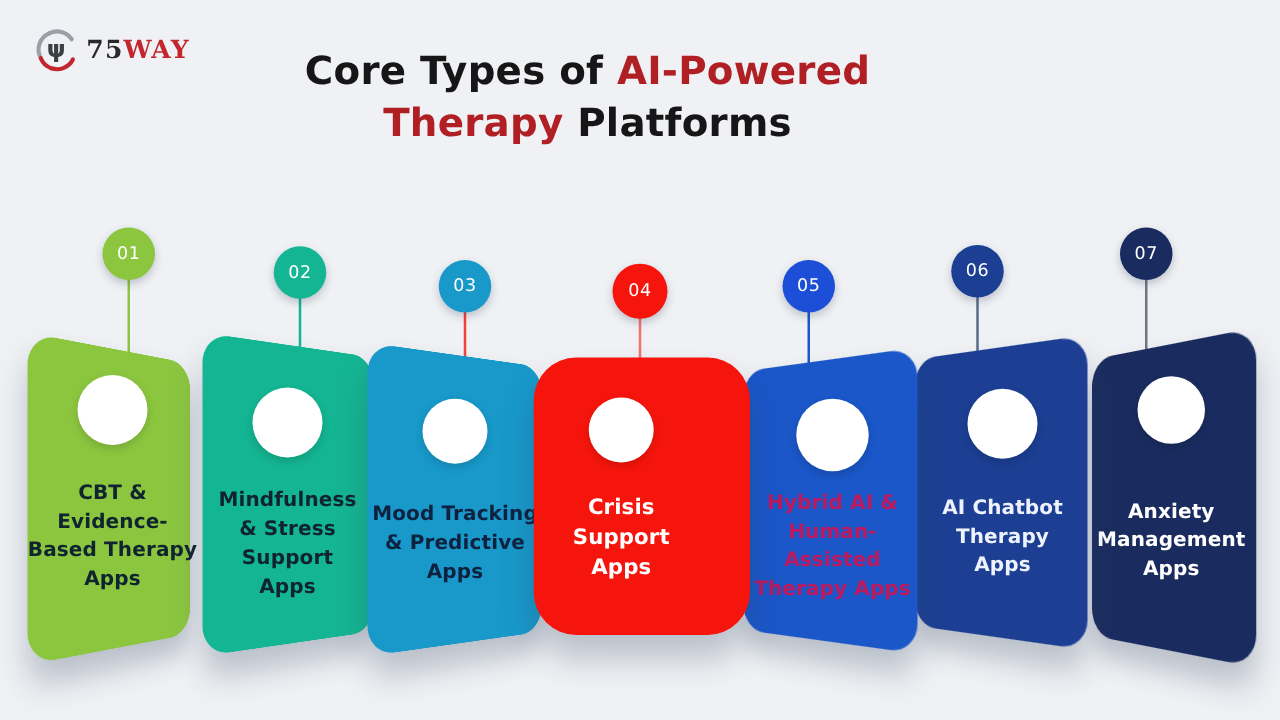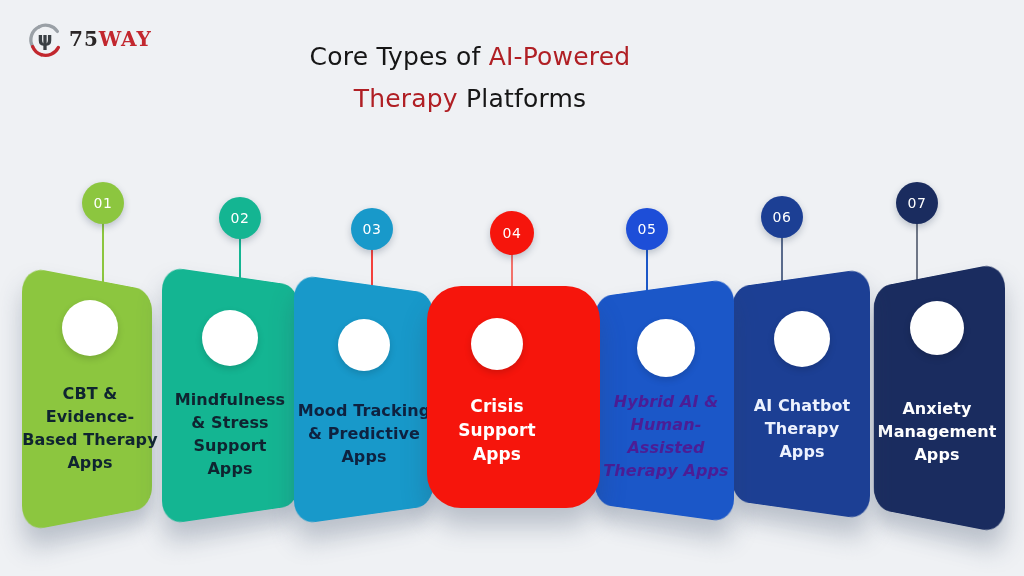--- a/index.html
+++ b/index.html
@@ -15,21 +15,21 @@
   
   .logo{position:absolute;left:26px;top:20px;display:flex;align-items:center;gap:5px;}
   .logo svg{display:block;}
   .logo-text{font-family:"DejaVu Serif","Liberation Serif",serif;font-weight:bold;font-size:20px;letter-spacing:1px;}
   .logo-75{color:#2B2627;}
   .logo-way{color:#C2272E;}
 
   
   .title{
     position:absolute;left:180px;top:36px;width:580px;margin:0;
-    text-align:center;font-size:25px;line-height:42px;font-weight:normal;
+    text-align:center;font-size:31px;line-height:42px;font-weight:bold;
     color:#161616;letter-spacing:0.2px;
   }
   .title .red{color:#B01F24;}
 
   
   .item{position:absolute;inset:0;}
   .it1{z-index:2}.it2{z-index:3}.it3{z-index:4}.it4{z-index:9}.it5{z-index:4}.it6{z-index:3}.it7{z-index:2}
 
   .badge{
     position:absolute;width:42px;height:42px;border-radius:50%;
@@ -179,21 +179,21 @@
         </div>
       </div>
       <div class="item it5">
         <div class="line" style="background: rgb(27, 87, 200);"></div>
         <div class="badge" style="background: #1d4ed8;">
           <span>05</span>
         </div>
         <div class="shape" style="background: rgb(27, 87, 200);"></div>
         <div class="content">
           <div class="circle"></div>
-          <div class="label" style="color: #4c1d95; font-style: italic;">Hybrid AI &amp;
+          <div class="label" style="color: #be185d;">Hybrid AI &amp;
 Human-
 Assisted
 Therapy Apps</div>
         </div>
       </div>
       <div class="item it6">
         <div class="line" style="background: rgb(90, 107, 140);"></div>
         <div class="badge" style="background: rgb(28, 63, 148);">
           <span>06</span>
         </div>

